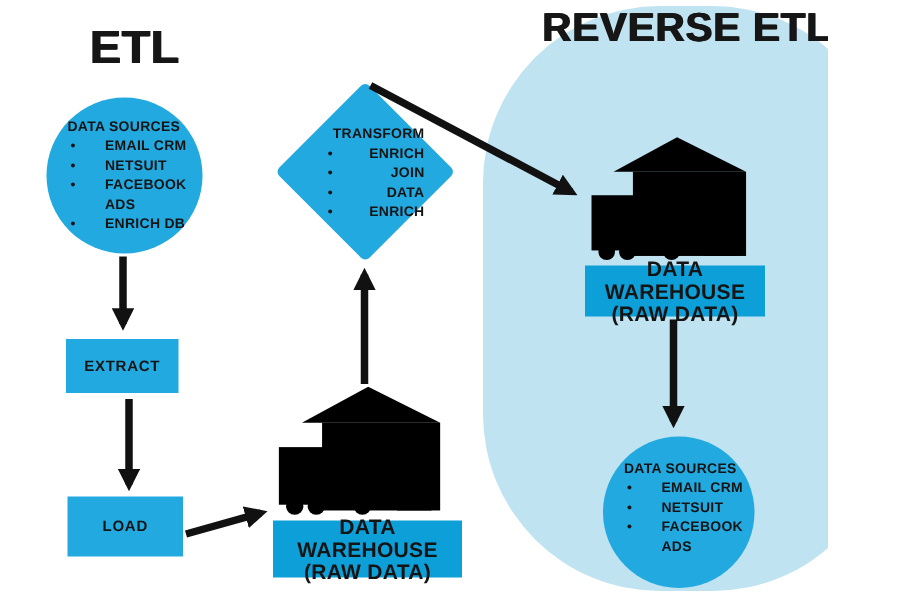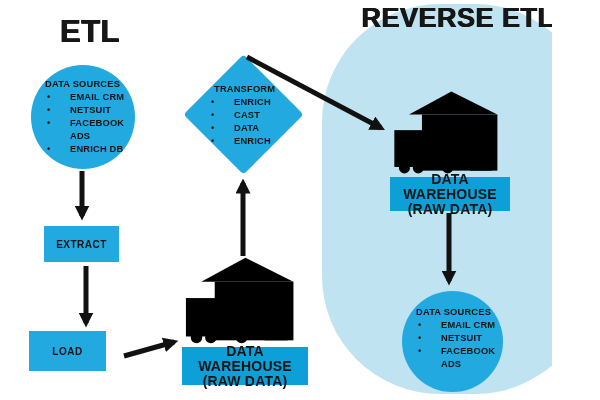--- a/index.html
+++ b/index.html
@@ -26,23 +26,23 @@
 
   .node-title{font-size:9.3px;font-weight:bold;letter-spacing:.2px;line-height:13px;}
   .list{font-size:9.3px;font-weight:bold;letter-spacing:.2px;}
   .li{display:flex;line-height:13px;}
   .dot{flex:none;width:11px;padding-left:2px;}
   .li-text{flex:1;padding-left:12px;}
 
   .rect{position:absolute;background:var(--cyan,#22A9E0);display:flex;align-items:center;
     justify-content:center;font-size:10px;font-weight:bold;letter-spacing:.5px;z-index:2;text-align:right;}
   .extract{left:44px;top:226px;width:75px;height:36px;}
-  .load{left:29px;top:331px;width:77px;height:40px;}
+  .load{left:45px;top:331px;width:77px;height:40px;}
 
-  .diamond-wrap{position:absolute;left:183px;top:54px;width:120px;height:120px;z-index:2;}
+  .diamond-wrap{position:absolute;left:183px;top:54px;width:120px;height:120px;z-index:2;text-align:right;}
   .diamond-shape{position:absolute;left:18px;top:18px;width:85px;height:85px;
     background:var(--cyan,#22A9E0);transform:rotate(45deg);border-radius:4px;}
   .diamond-text{position:absolute;left:26px;top:29px;width:74px;}
   .diamond-text .node-title{padding-left:5px;}
 
   .wh-label{position:absolute;background:var(--cyan-deep,#0D9FD8);display:flex;align-items:center;
     justify-content:center;text-align:center;font-size:14px;font-weight:bold;
     line-height:15px;letter-spacing:.2px;padding:0 4px;box-sizing:border-box;z-index:2;}
   .l1{left:182px;top:347px;width:126px;height:38px;}
   .l2{left:390px;top:177px;width:120px;height:34px;}
@@ -131,21 +131,21 @@
     <div class="diamond-shape"></div>
     <div class="diamond-text">
       <div class="node-title">TRANSFORM</div>
       <div class="list">
           <div class="li">
             <span class="dot">•</span>
             <span class="li-text">ENRICH</span>
           </div>
           <div class="li">
             <span class="dot">•</span>
-            <span class="li-text">CAST</span>
+            <span class="li-text">JOIN</span>
           </div>
           <div class="li">
             <span class="dot">•</span>
             <span class="li-text">DATA</span>
           </div>
           <div class="li">
             <span class="dot">•</span>
             <span class="li-text">ENRICH</span>
           </div>
         </div>

